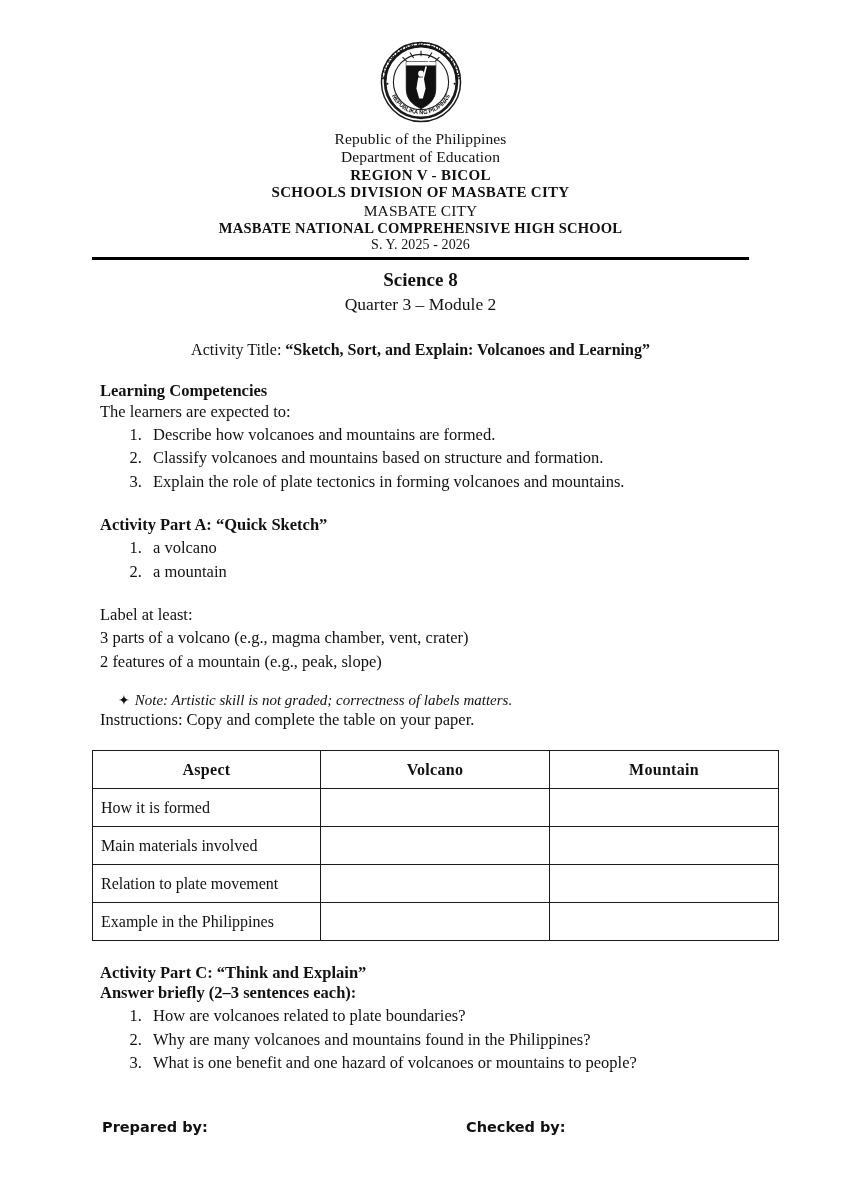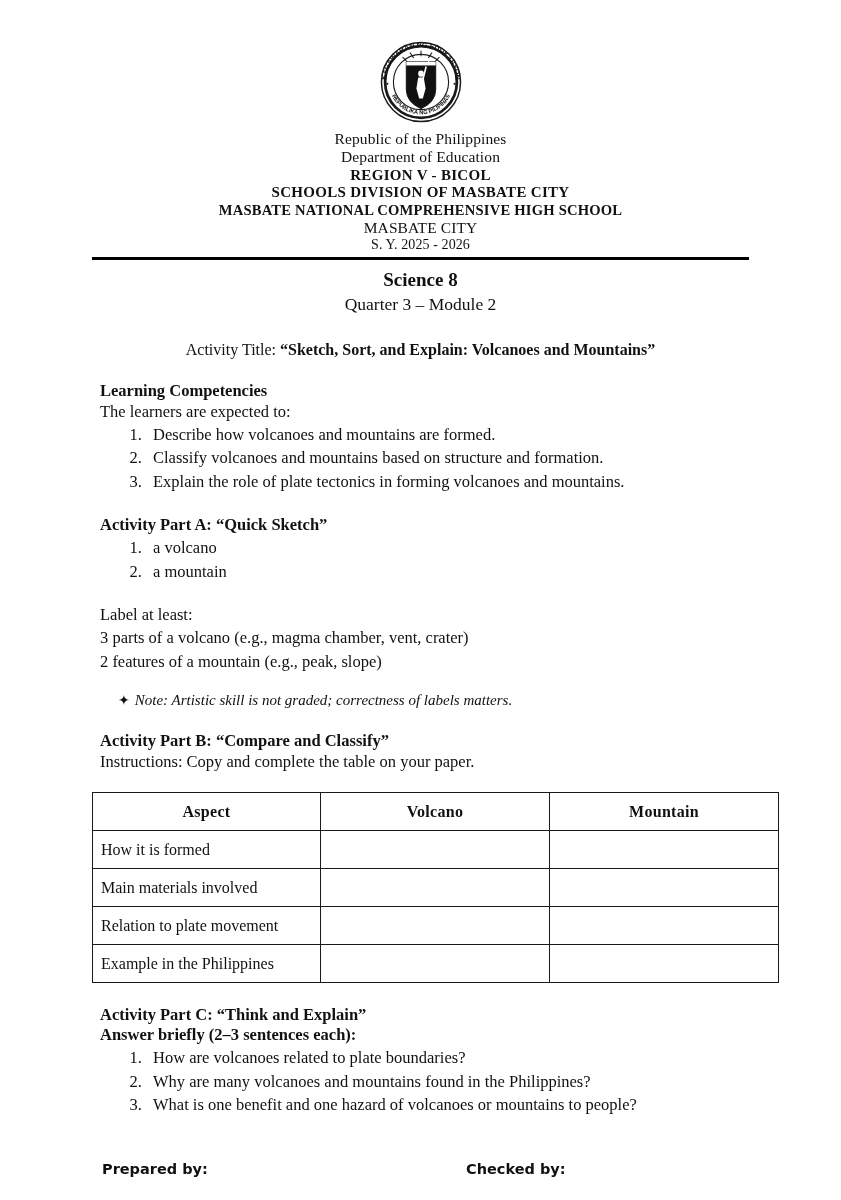--- a/index.html
+++ b/index.html
@@ -211,32 +211,32 @@
           <rect x="53" y="33" width="1.8" height="14" transform="rotate(14 54 40)"></rect>
           <path d="M 56,31 l 2.4,-4.5 l 2.4,4.5 z"></path>
         </g>
       </svg>
     </div>
 
     <div class="lh-line serif-reg">Republic of the Philippines</div>
     <div class="lh-line serif-reg">Department of Education</div>
     <div class="lh-line lh-bold">REGION V - BICOL</div>
     <div class="lh-line lh-bold">SCHOOLS DIVISION OF MASBATE CITY</div>
+    <div class="lh-line serif-reg">MASBATE CITY</div>
     <div class="lh-line lh-bold wide">MASBATE NATIONAL COMPREHENSIVE HIGH SCHOOL</div>
-    <div class="lh-line serif-reg">MASBATE CITY</div>
     <div class="lh-line lh-sy">S. Y. 2025 - 2026</div>
 
     <div class="rule"></div>
   </div>
 
   <div class="subject">Science 8</div>
   <div class="module">Quarter 3 – Module 2</div>
   <div class="activity-title">
     <span>Activity Title:</span>
-    <b>“Sketch, Sort, and Explain: Volcanoes and Mountains”</b>
+    <b>“Sketch, Sort, and Explain: Volcanoes and Learning”</b>
   </div>
 
   <div class="body">
 
     <div class="sec-head">Learning Competencies</div>
     <div class="sec-sub">The learners are expected to:</div>
     <ol class="numlist">
       <li>Describe how volcanoes and mountains are formed.</li>
       <li>Classify volcanoes and mountains based on structure and formation.</li>
       <li>Explain the role of plate tectonics in forming volcanoes and mountains.</li>
@@ -248,21 +248,20 @@
       <li>a mountain</li>
     </ol>
     <div class="gap"></div>
     <div class="plain">Label at least:</div>
     <div class="plain">3 parts of a volcano (e.g., magma chamber, vent, crater)</div>
     <div class="plain">2 features of a mountain (e.g., peak, slope)</div>
     <div class="note">
       <span class="pin">✦</span><span>Note: Artistic skill is not graded; correctness of labels matters.</span>
     </div>
 
-    <div class="sec-head">Activity Part B: “Compare and Classify”</div>
     <div class="sec-sub">Instructions: Copy and complete the table on your paper.</div>
 
     <div class="tbl-wrap">
       <table class="cmp">
         <colgroup>
             <col class="c1">
             <col class="c2">
             <col class="c3">
           </colgroup>
         <thead>

